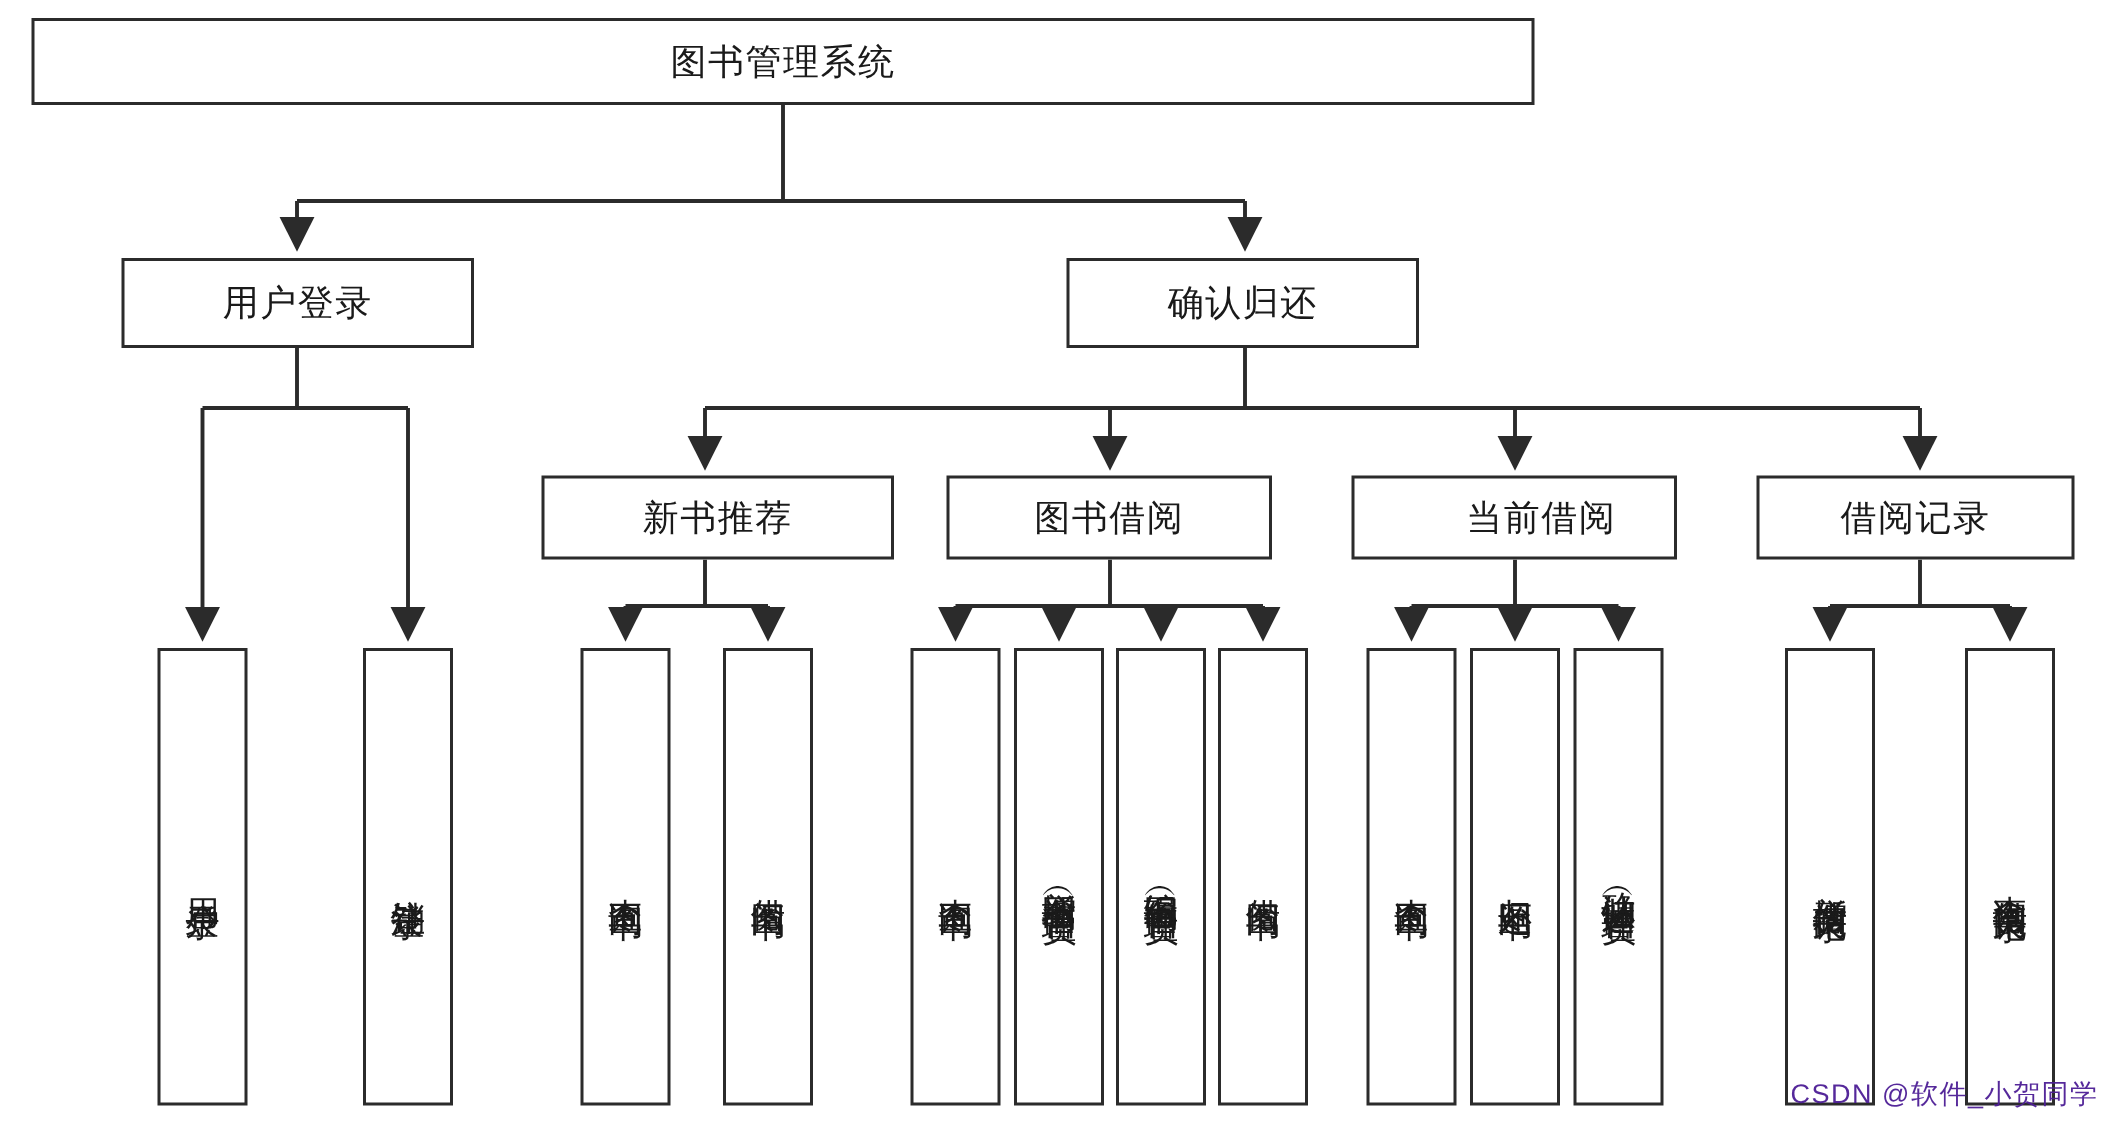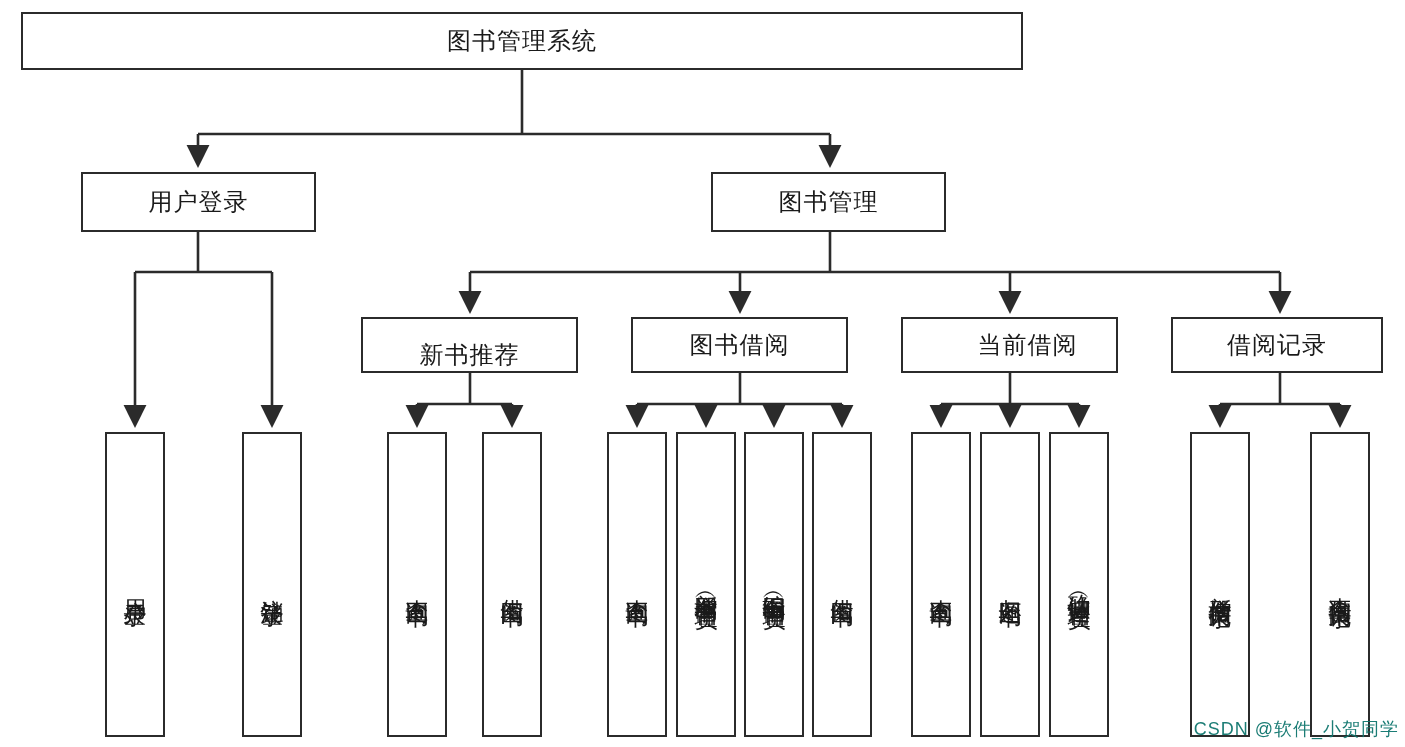--- a/index.html
+++ b/index.html
@@ -6,21 +6,21 @@
   body{width:1405px;height:747px;font-family:"Liberation Sans","DejaVu Sans",sans-serif;}
   #stage{position:relative;width:1405px;height:747px;background:#fff;overflow:hidden;}
   svg.wires{position:absolute;left:0;top:0;width:1405px;height:747px;}
   .node{position:absolute;box-sizing:border-box;background:#ffffff;border:2px solid #2b2b2b;
         display:flex;align-items:center;justify-content:center;color:#1a1a1a;}
   .node.h{font-size:24px;letter-spacing:1px;}
   .node.v{font-size:23px;line-height:1.18;writing-mode:vertical-rl;text-orientation:upright;
           letter-spacing:2px;white-space:nowrap;}
   .node.v span{display:inline-block;}
   .root{font-size:25px;align-items:center;}
-  .watermark{position:absolute;right:6px;bottom:6px;font-size:18px;color:#0f766e;
+  .watermark{position:absolute;right:6px;bottom:6px;font-size:18px;color:#4c1d95;
              letter-spacing:1px;white-space:nowrap;opacity:.95;}
 </style>
 </head>
 <body>
 
 <div id="stage">
 
   <svg class="wires" viewBox="0 0 1405 747">
     <defs>
       <marker id="arr" viewBox="0 0 12 12" refX="10" refY="6" markerWidth="9" markerHeight="9" orient="auto-start-reverse">
@@ -72,24 +72,24 @@
   </svg>
 
   <div class="node h root" style="left:21px;top:12px;width:1002px;height:58px;">
     <span>图书管理系统</span>
   </div>
 
   <div class="node h" style="left:81px;top:172px;width:235px;height:60px;">
     <span>用户登录</span>
   </div>
   <div class="node h" style="left:711px;top:172px;width:235px;height:60px;">
-    <span>图书管理</span>
+    <span>确认归还</span>
   </div>
 
-  <div class="node h" style="left:361px;top:317px;width:217px;height:56px;align-items:flex-end;">
+  <div class="node h" style="left:361px;top:317px;width:235px;height:56px;">
     <span>新书推荐</span>
   </div>
   <div class="node h" style="left:631px;top:317px;width:217px;height:56px;">
     <span>图书借阅</span>
   </div>
   <div class="node h" style="left:901px;top:317px;width:217px;height:56px;padding-left:36px;">
     <span>当前借阅</span>
   </div>
   <div class="node h" style="left:1171px;top:317px;width:212px;height:56px;">
     <span>借阅记录</span>

